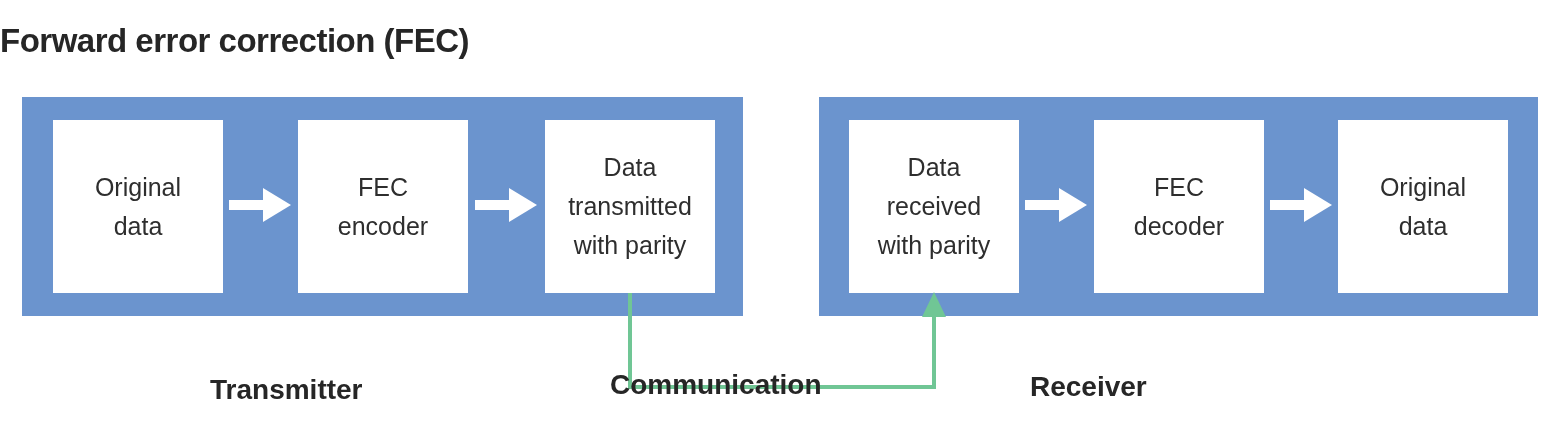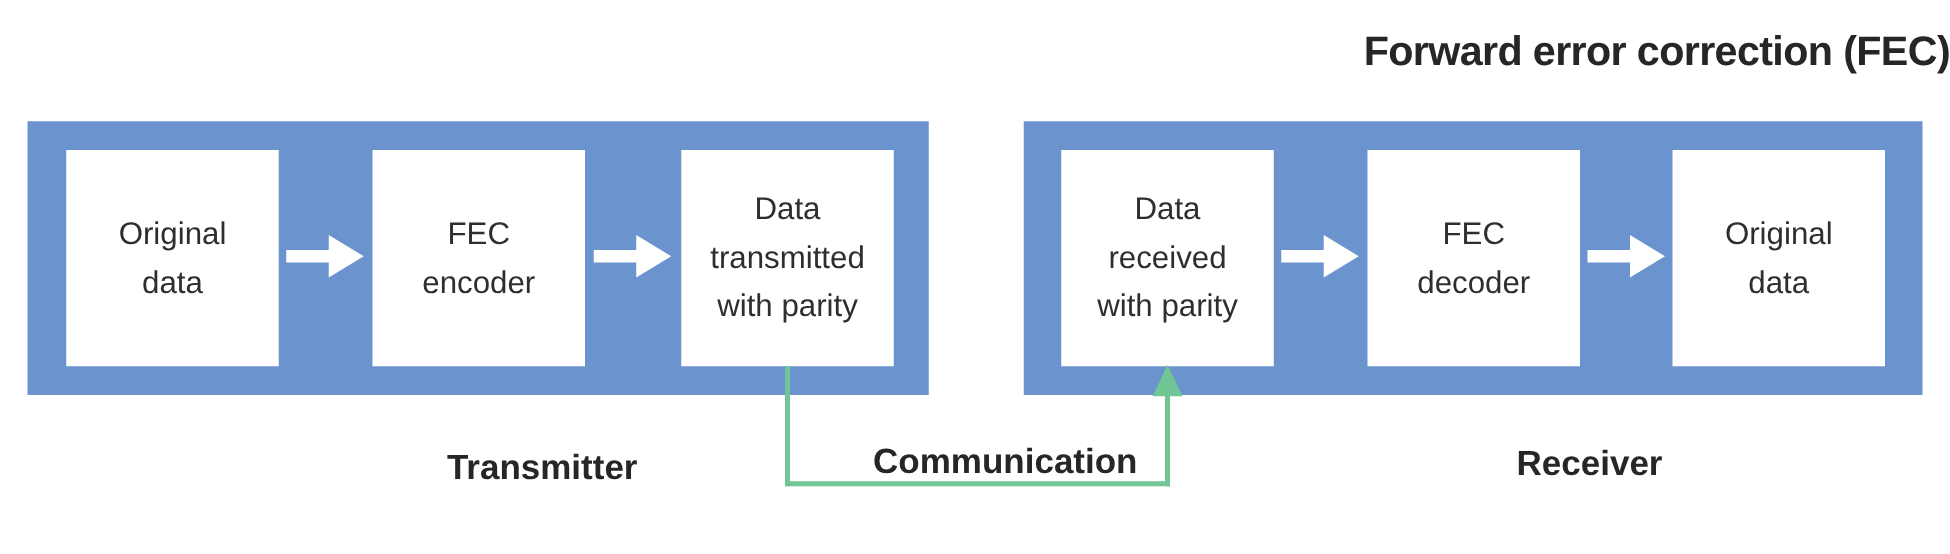--- a/index.html
+++ b/index.html
@@ -14,21 +14,21 @@
     height: 443px;
     background: #ffffff;
     overflow: hidden;
   }
   .title {
     position: absolute;
     left: 0;
     top: 22px;
     width: 1560px;
     margin: 0;
-    text-align: right;
+    text-align: left;
     font-size: 33px;
     font-weight: bold;
     letter-spacing: -0.5px;
     color: #262626;
   }
   .container {
     position: absolute;
     top: 97px;
     height: 219px;
     background: #6b94ce;
@@ -98,24 +98,25 @@
     width: 0;
     height: 0;
     border-left: 12px solid transparent;
     border-right: 12px solid transparent;
     border-bottom: 25px solid #70c695;
   }
 
   .zone-label {
     position: absolute;
     width: 300px;
-    text-align: right;
+    text-align: left;
     font-size: 28px;
     font-weight: bold;
     color: #262626;
+    margin-top: 16px;
   }
   .lbl-transmitter { left: 210px;  top: 358px; }
   .lbl-receiver    { left: 1030px; top: 355px; }
   .lbl-channel-1   { left: 610px;  top: 353px; }
   .lbl-channel-2   { left: 631px;  top: 392px; }
 </style>
 </head>
 <body>
 
 <div class="canvas">

